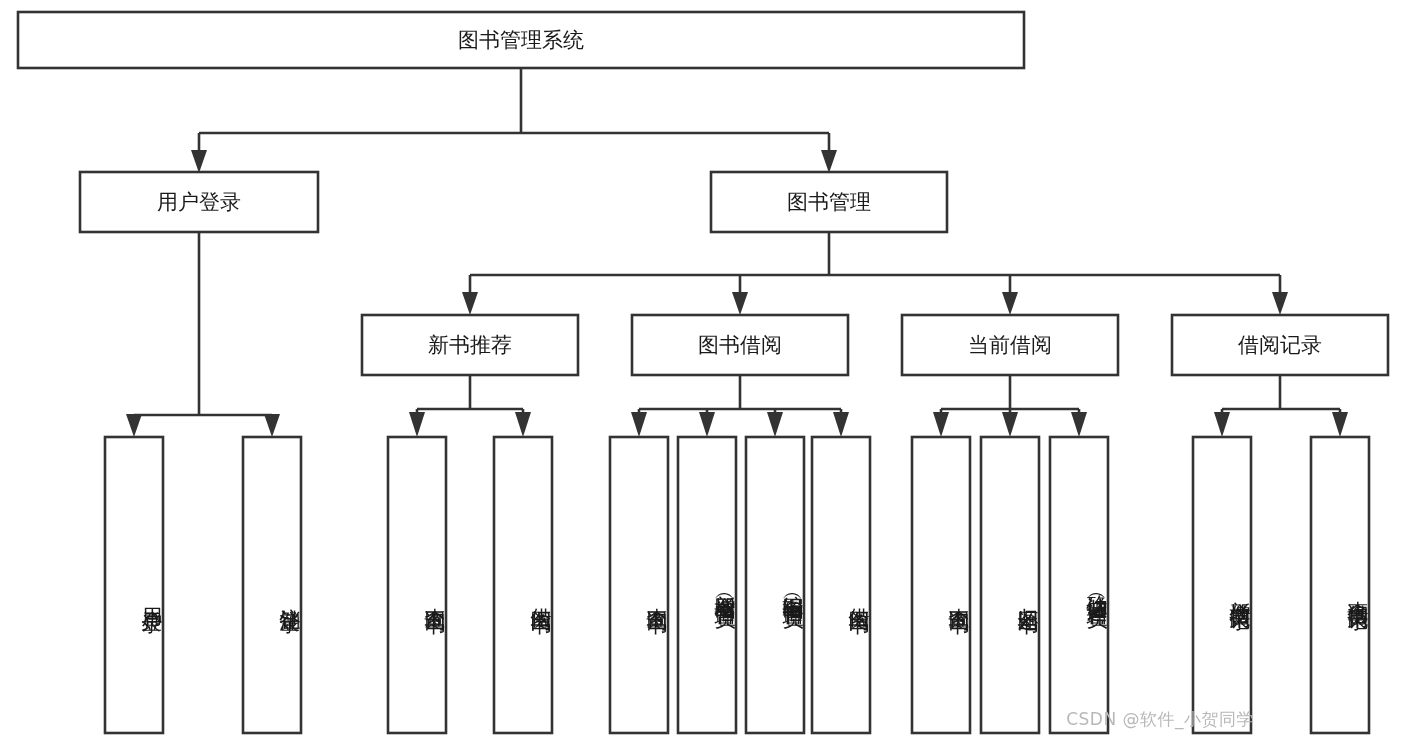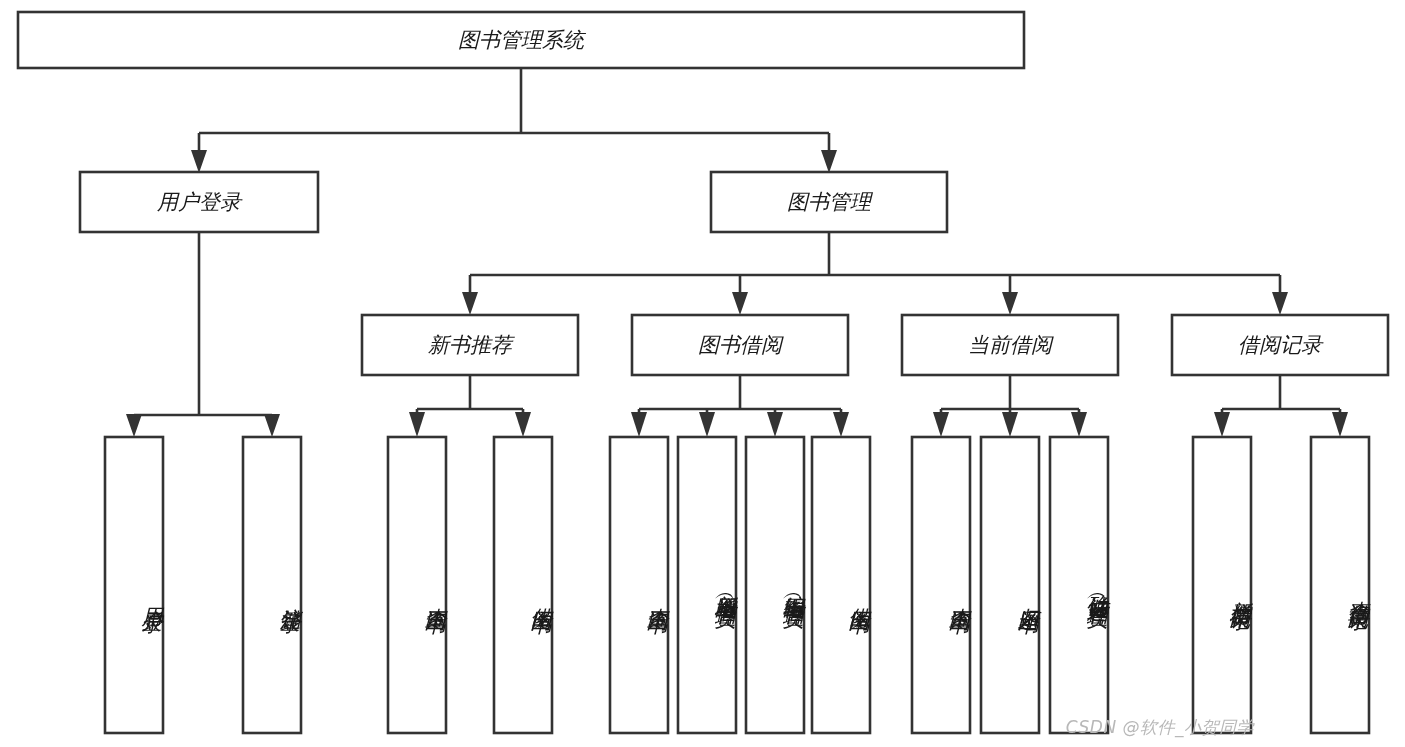--- a/index.html
+++ b/index.html
@@ -12,21 +12,20 @@
     width: 1405px;
     height: 747px;
     font-family: "DejaVu Sans", "Liberation Sans", sans-serif;
     overflow: hidden;
   }
   #diagram-root {
     position: relative;
     width: 1262px;
     height: 747px;
     background: #ffffff;
-    font-style: italic;
   }
   svg.diagram {
     position: absolute;
     top: 0;
     left: 0;
     width: 1405px;
     height: 747px;
   }
   .node-rect {
     fill: #ffffff;
@@ -63,21 +62,21 @@
     display: flex;
     align-items: flex-start;
     justify-content: center;
     white-space: nowrap;
     pointer-events: none;
     user-select: none;
   }
   .watermark {
     position: absolute;
     right: 8px;
-    bottom: 8px;
+    bottom: 16px;
     font-family: "DejaVu Sans", "Liberation Sans", sans-serif;
     font-size: 17px;
     color: #b8b8b8;
     letter-spacing: 0.5px;
     white-space: nowrap;
   }
 </style>
 </head>
 <body>
 

